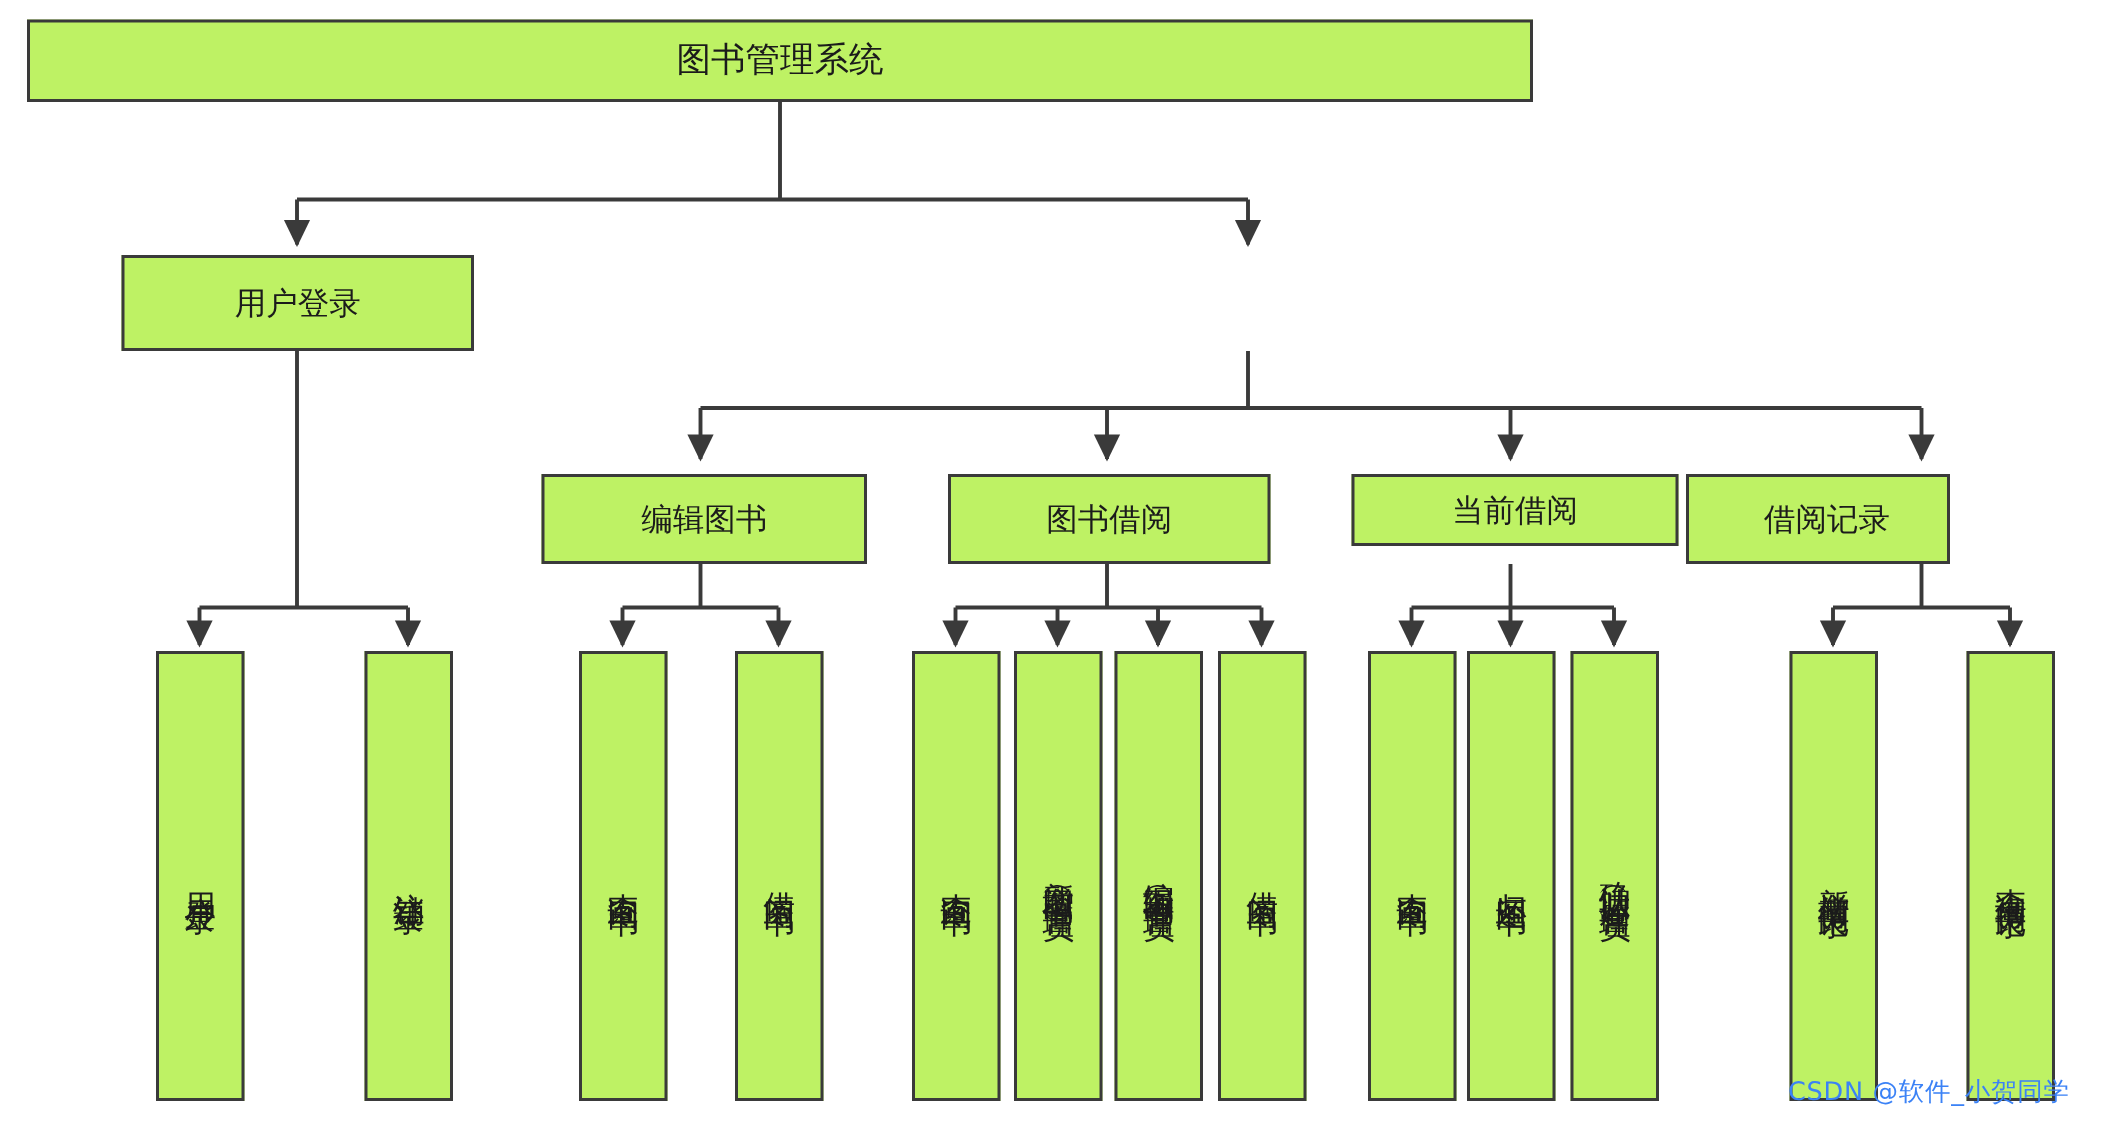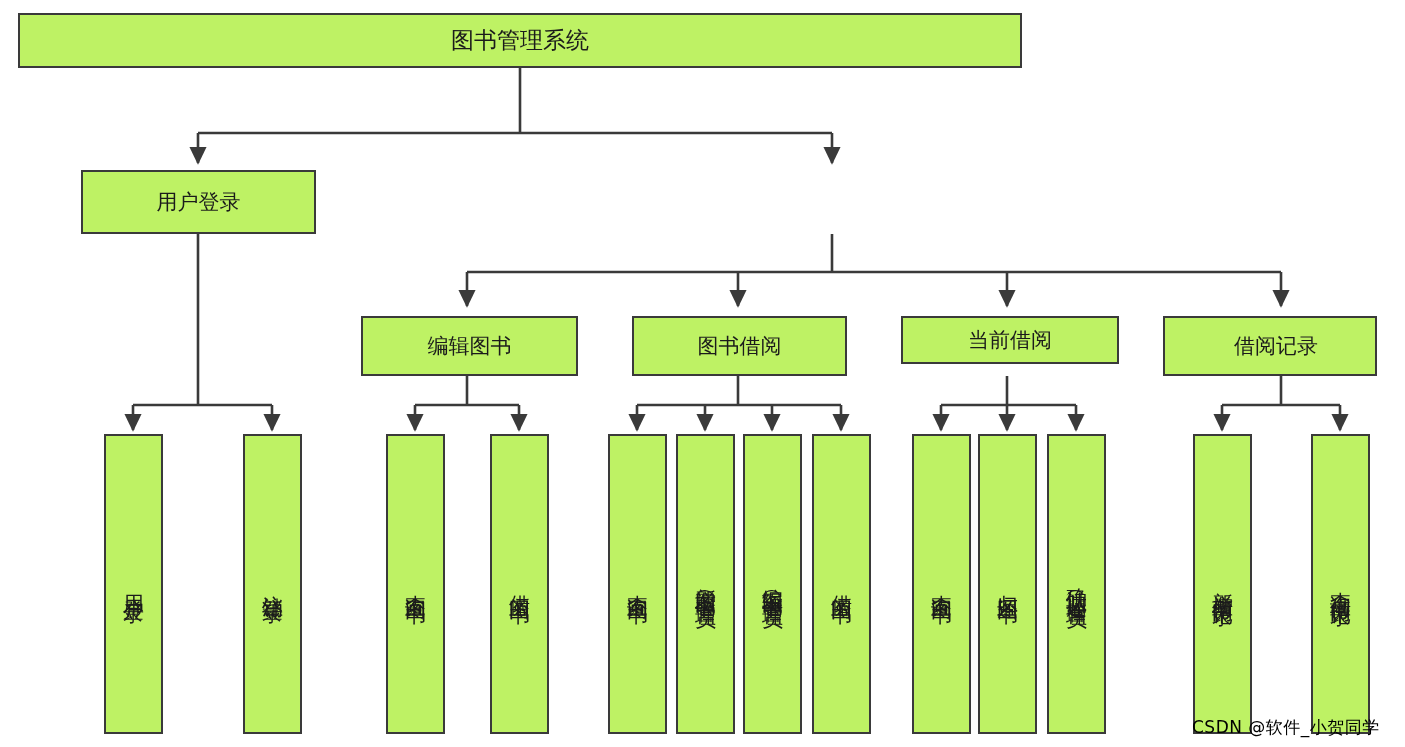--- a/index.html
+++ b/index.html
@@ -62,21 +62,21 @@
     justify-content: center;
   }
   .node.leaf .txt {
     writing-mode: vertical-rl;
     text-orientation: upright;
     white-space: nowrap;
   }
   .watermark {
     position: absolute;
     font-size: 17px;
-    color: #000000;
+    color: #3b82f6;
     white-space: nowrap;
     letter-spacing: 0.5px;
     user-select: none;
   }
 </style>
 </head>
 <body>
 
 <div id="canvas">
 
@@ -135,21 +135,21 @@
 
   <div class="node horiz lvl2" style="left:81px; top:170px; width:235px; height:64px;">用户登录</div>
 
 
   <div class="node horiz lvl3" style="left:361px; top:316px; width:217px; height:60px;">编辑图书</div>
 
   <div class="node horiz lvl3" style="left:632px; top:316px; width:215px; height:60px;">图书借阅</div>
 
   <div class="node horiz lvl3" style="left:901px; top:316px; width:218px; height:48px;">当前借阅</div>
 
-  <div class="node horiz lvl3" style="left:1163px; top:316px; width:214px; height:60px;padding-left:12px;">借阅记录</div>
+  <div class="node horiz lvl3" style="left:1124px; top:316px; width:176px; height:60px;padding-left:12px;">借阅记录</div>
 
   <div class="node leaf" style="left:104px; top:434px; width:59px; height:300px;">
     <span class="txt">用户登录</span>
   </div>
 
   <div class="node leaf" style="left:243px; top:434px; width:59px; height:300px;">
     <span class="txt">注销登录</span>
   </div>
 
   <div class="node leaf" style="left:386px; top:434px; width:59px; height:300px;">

